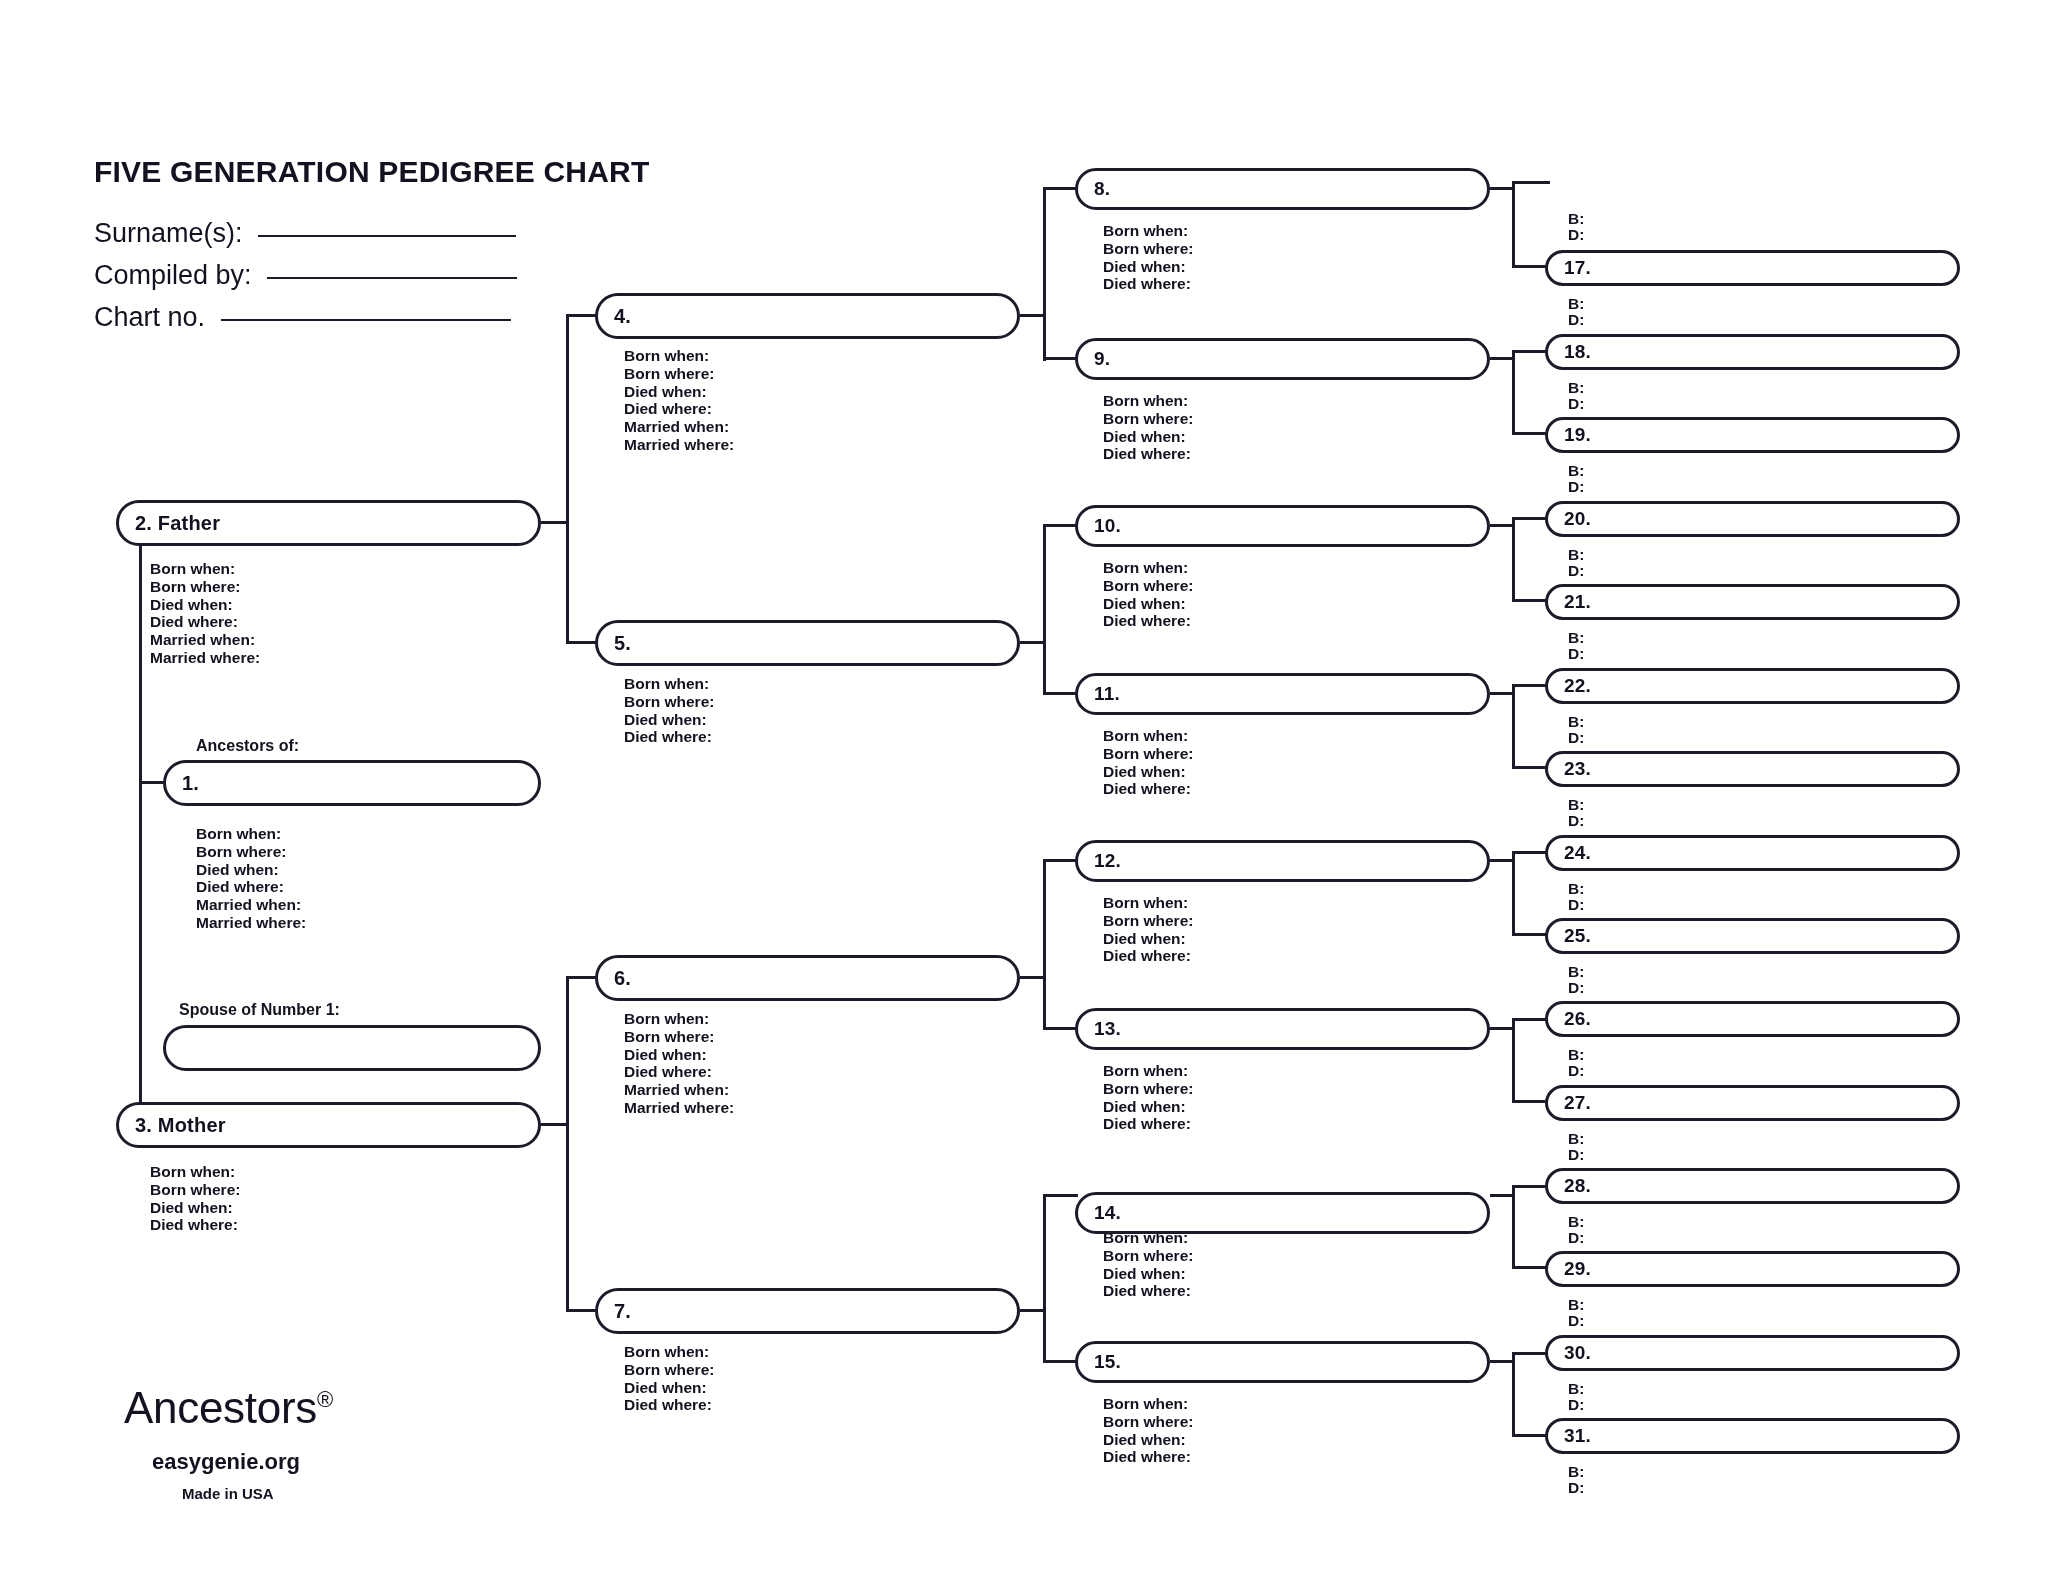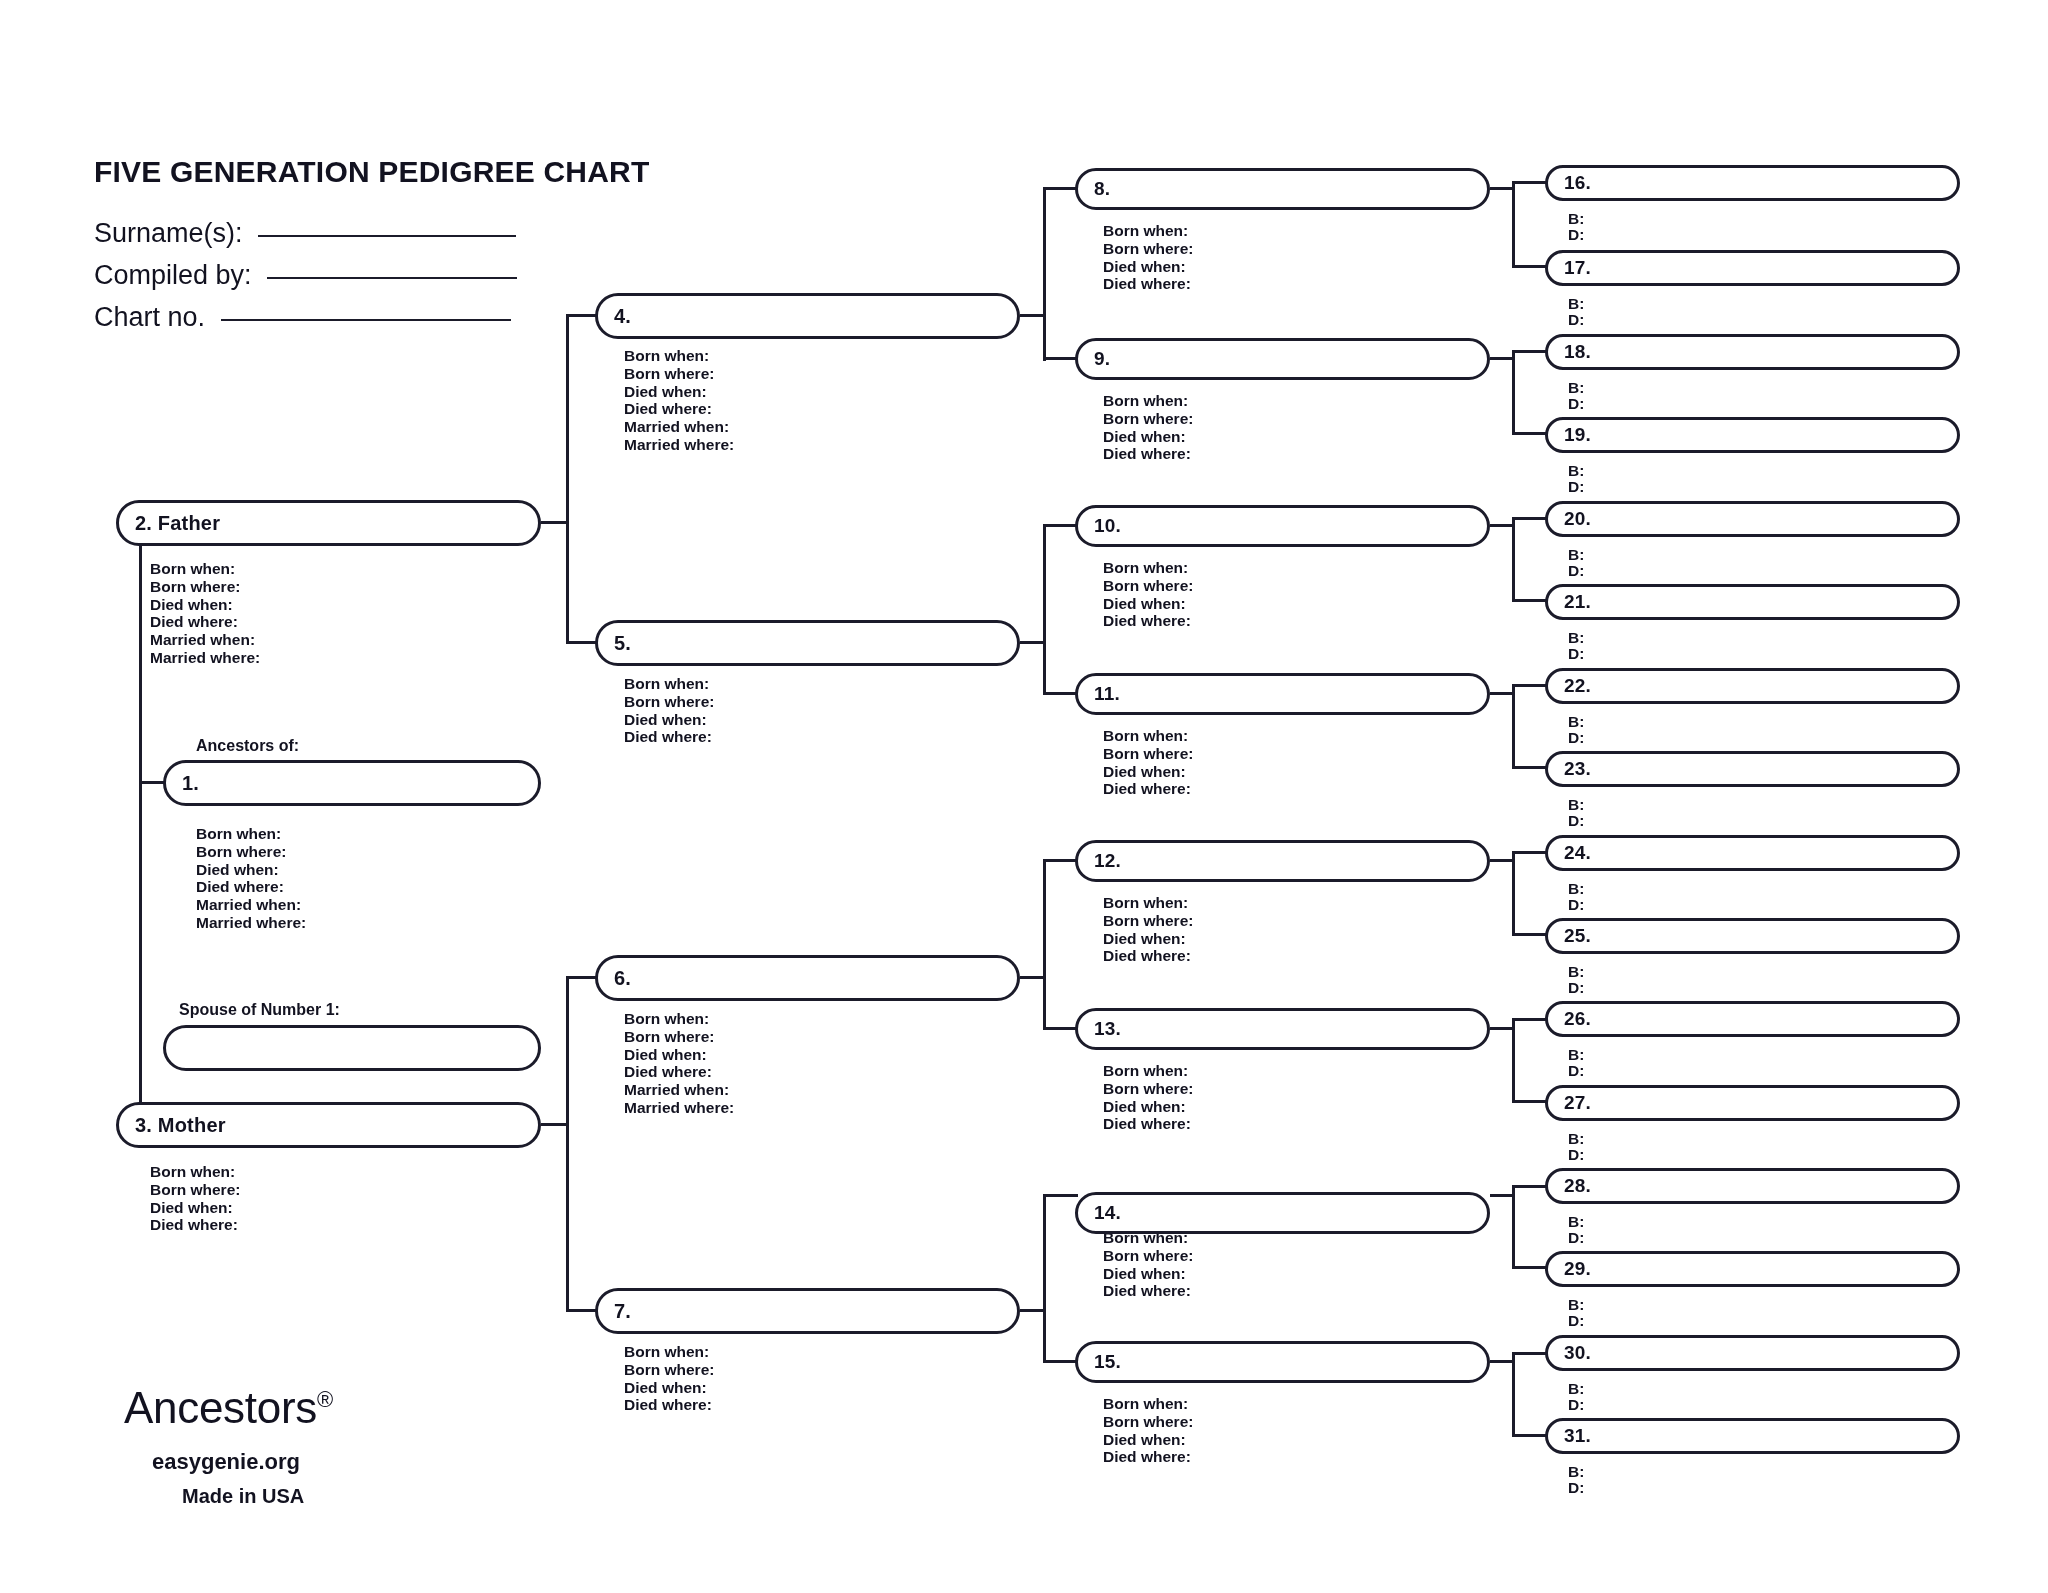--- a/index.html
+++ b/index.html
@@ -73,21 +73,21 @@
     font-size:44px;font-weight:400;color:#121220;
     white-space:nowrap;letter-spacing:-.3px;
   }
   .logo-main sup{font-size:22px;vertical-align:super;font-weight:400;}
   .logo-url{
     position:absolute;left:152px;top:1449px;
     font-size:22px;font-weight:bold;color:#121220;white-space:nowrap;
   }
   .logo-made{
     position:absolute;left:182px;top:1485px;
-    font-size:20px;font-weight:bold;color:#121220;white-space:nowrap;
+    font-size:15px;font-weight:bold;color:#121220;white-space:nowrap;
   }
 </style>
 </head>
 <body>
 
 <div id="sheet">
 
   <div class="title">FIVE GENERATION PEDIGREE CHART</div>
 
   <div class="hdr-row" style="left:94px;top:218px;">
@@ -295,23 +295,20 @@
   <div class="hline" style="left:1020px;top:976px;width:26px;"></div>
   <div class="vline" style="left:1043px;top:859px;height:170px;"></div>
   <div class="hline" style="left:1043px;top:859px;width:35px;"></div>
   <div class="hline" style="left:1043px;top:1027px;width:35px;"></div>
 
   <div class="hline" style="left:1020px;top:1309px;width:26px;"></div>
   <div class="vline" style="left:1043px;top:1194px;height:169px;"></div>
   <div class="hline" style="left:1043px;top:1194px;width:35px;"></div>
   <div class="hline" style="left:1043px;top:1360px;width:35px;"></div>
 
-  <div class="pbox g5" style="left:1545px;top:165px;width:415px;height:36px;">
-    <span class="num">16.</span>
-  </div>
   <div class="fields tight" style="left:1568px;top:211px;">
     <div>B:</div>
     <div>D:</div>
   </div>
 
   <div class="pbox g5" style="left:1545px;top:250px;width:415px;height:36px;">
     <span class="num">17.</span>
   </div>
   <div class="fields tight" style="left:1568px;top:296px;">
     <div>B:</div>

